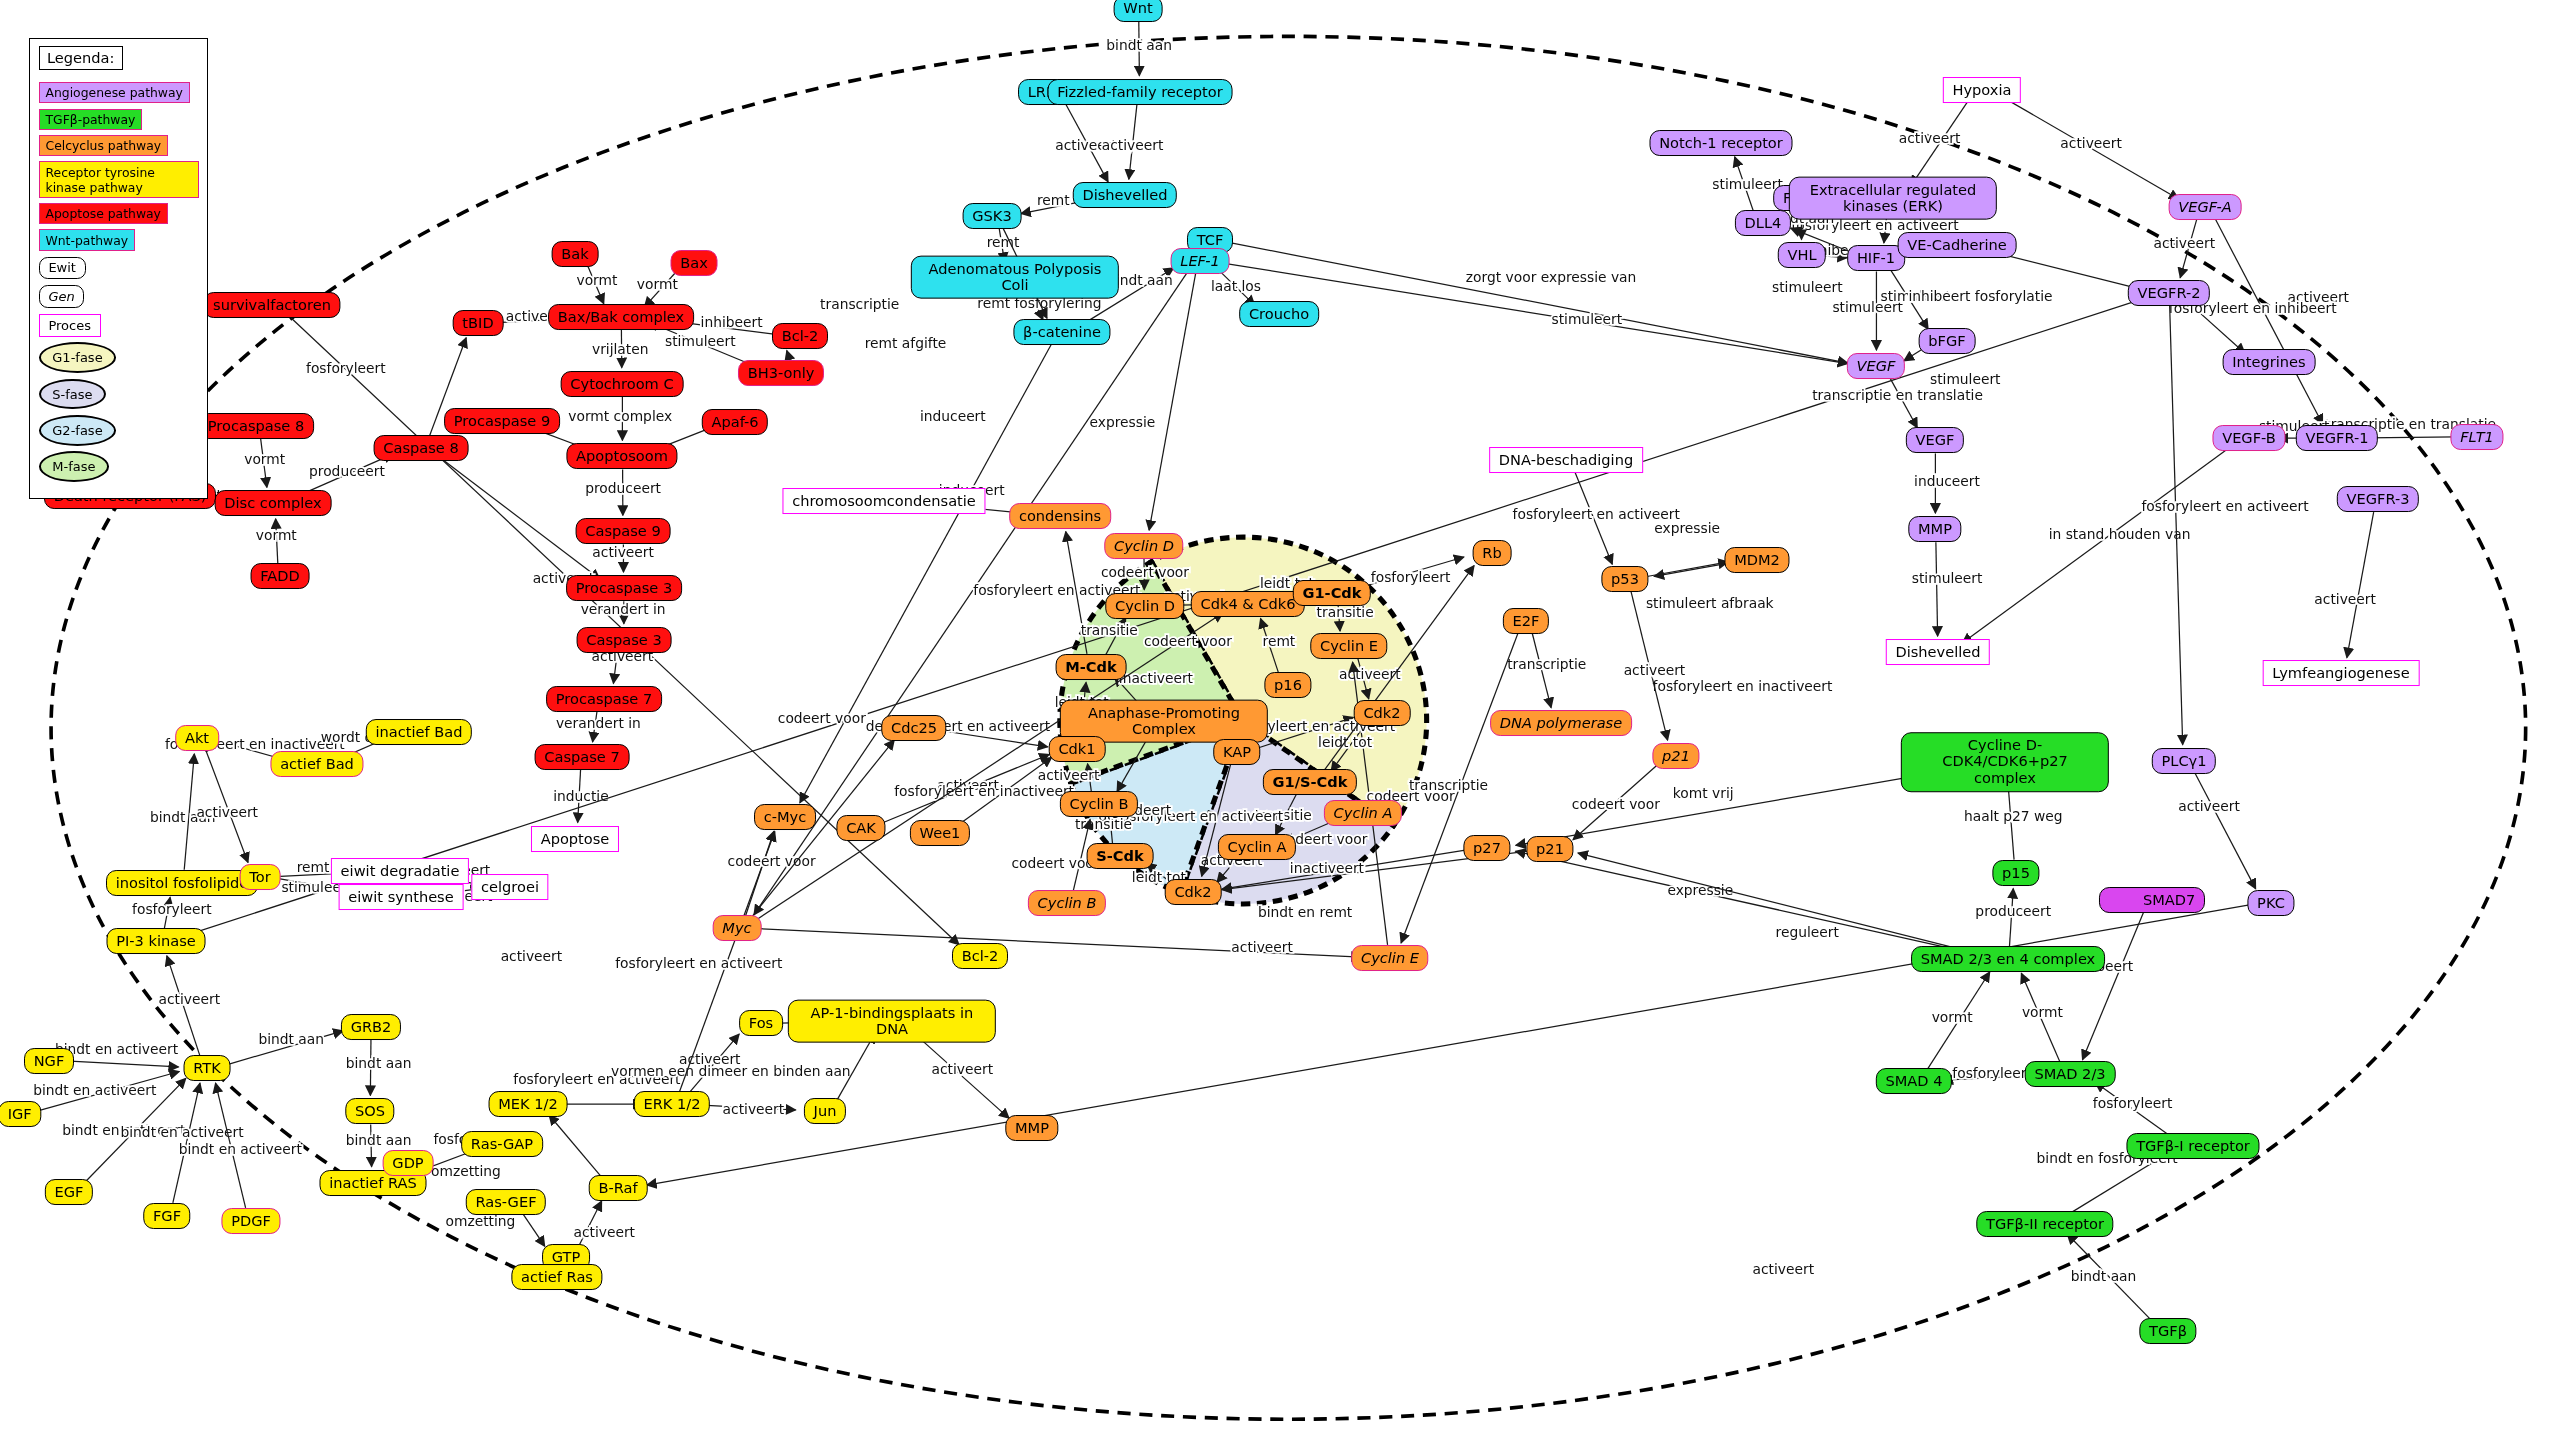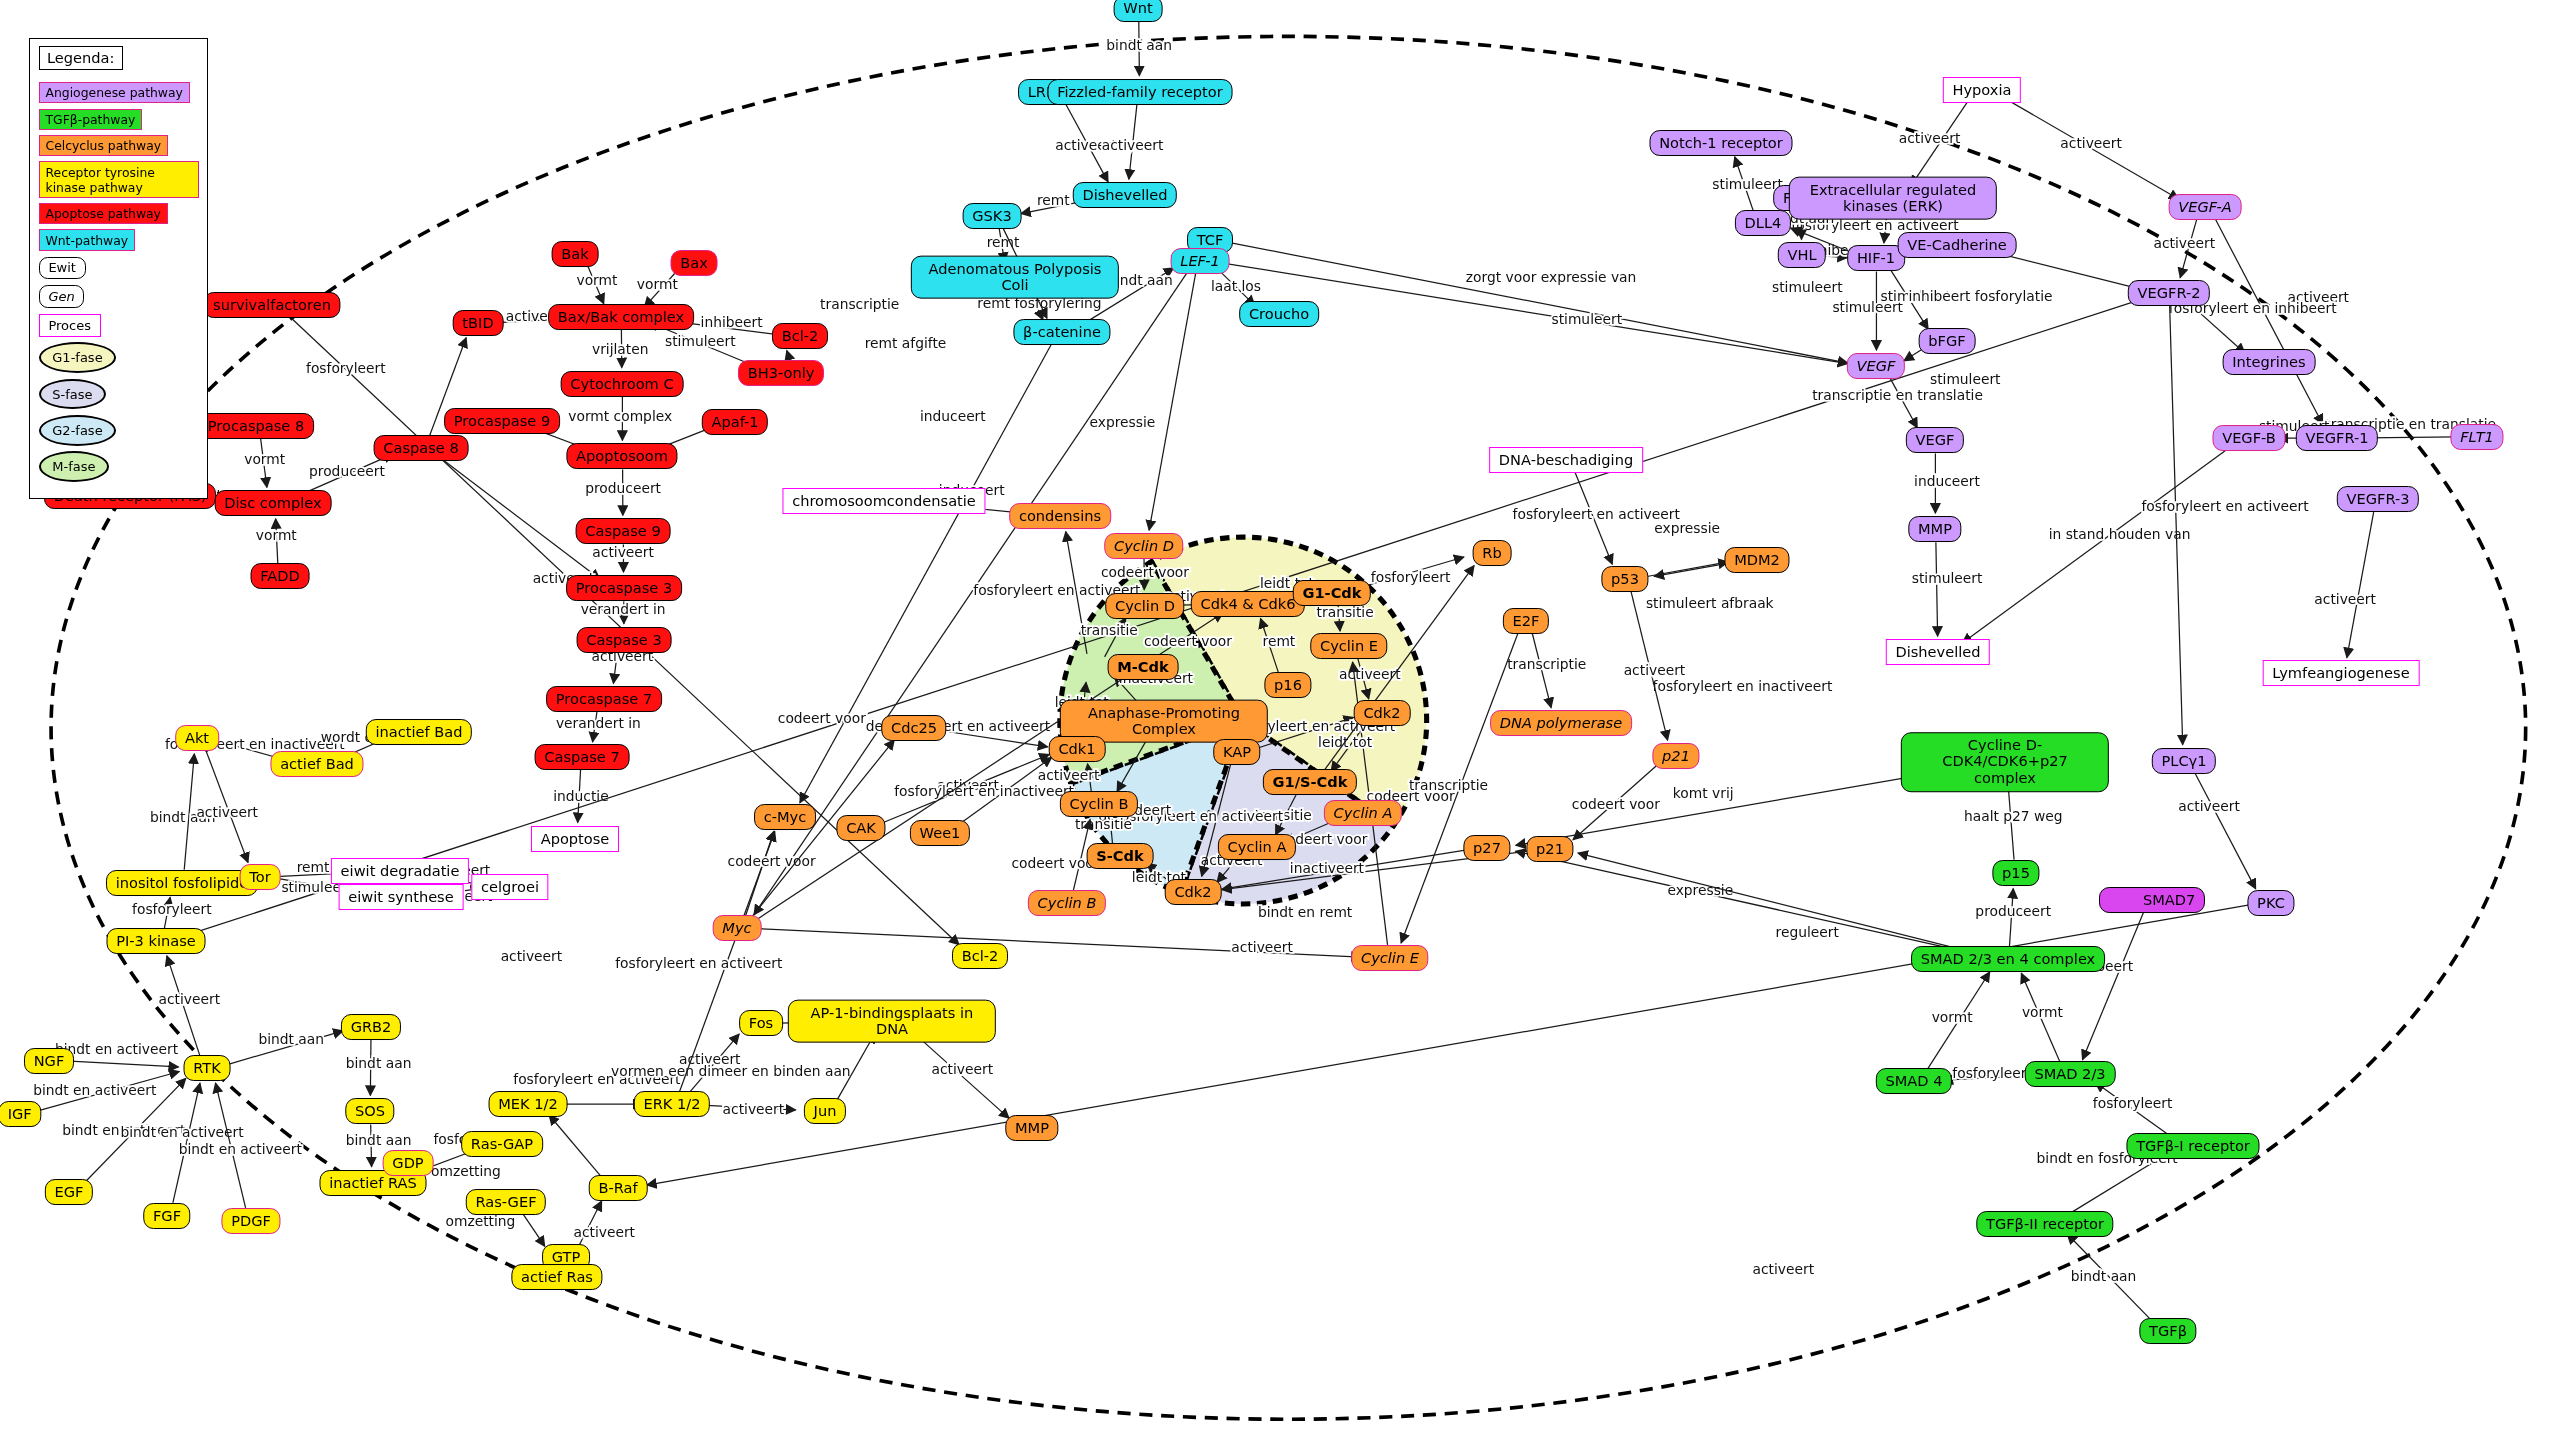--- a/index.html
+++ b/index.html
@@ -365,37 +365,37 @@
       <div class="node" style="left: 280px; top: 576px; background: rgb(255, 15, 15);">FADD</div>
       <div class="node" style="left: 421px; top: 448px; background: rgb(255, 15, 15);">Caspase 8</div>
       <div class="node" style="left: 478px; top: 323px; background: rgb(255, 15, 15);">tBID</div>
       <div class="node" style="left: 575px; top: 254px; background: rgb(255, 15, 15);">Bak</div>
       <div class="node pinkb" style="left: 694px; top: 263px; background: rgb(255, 15, 15);">Bax</div>
       <div class="node" style="left: 621px; top: 317px; background: rgb(255, 15, 15);">Bax/Bak complex</div>
       <div class="node" style="left: 800px; top: 336px; background: rgb(255, 15, 15);">Bcl-2</div>
       <div class="node pinkb" style="left: 781px; top: 373px; background: rgb(255, 15, 15);">BH3-only</div>
       <div class="node" style="left: 622px; top: 384px; background: rgb(255, 15, 15);">Cytochroom C</div>
       <div class="node" style="left: 502px; top: 421px; background: rgb(255, 15, 15);">Procaspase 9</div>
-      <div class="node" style="left: 735px; top: 422px; background: rgb(255, 15, 15);">Apaf-1</div>
+      <div class="node" style="left: 735px; top: 422px; background: rgb(255, 15, 15);">Apaf-6</div>
       <div class="node" style="left: 622px; top: 456px; background: rgb(255, 15, 15);">Apoptosoom</div>
       <div class="node" style="left: 623px; top: 531px; background: rgb(255, 15, 15);">Caspase 9</div>
       <div class="node" style="left: 624px; top: 588px; background: rgb(255, 15, 15);">Procaspase 3</div>
       <div class="node" style="left: 624px; top: 640px; background: rgb(255, 15, 15);">Caspase 3</div>
       <div class="node" style="left: 604px; top: 699px; background: rgb(255, 15, 15);">Procaspase 7</div>
       <div class="node" style="left: 582px; top: 757px; background: rgb(255, 15, 15);">Caspase 7</div>
       <div class="node proc" style="left: 575px; top: 839px;">Apoptose</div>
       <div class="node proc" style="left: 884px; top: 501px;">chromosoomcondensatie</div>
       <div class="node pinkb" style="left: 1060px; top: 516px; background: rgb(255, 153, 51);">condensins</div>
       <div class="node gene" style="left: 1144px; top: 546px; background: rgb(255, 153, 51);">Cyclin D</div>
       <div class="node" style="left: 1145px; top: 606px; background: rgb(255, 153, 51);">Cyclin D</div>
       <div class="node" style="left: 1248px; top: 604px; background: rgb(255, 153, 51);">Cdk4 &amp; Cdk6</div>
       <div class="node bold" style="left: 1332px; top: 593px; background: rgb(255, 153, 51);">G1-Cdk</div>
       <div class="node" style="left: 1349px; top: 646px; background: rgb(255, 153, 51);">Cyclin E</div>
       <div class="node" style="left: 1288px; top: 685px; background: rgb(255, 153, 51);">p16</div>
-      <div class="node bold" style="left: 1143px; top: 667px; background: rgb(255, 153, 51); text-align: center;">M-Cdk</div>
+      <div class="node bold" style="left: 1091px; top: 667px; background: rgb(255, 153, 51); text-align: center;">M-Cdk</div>
       <div class="node wide" style="left: 1164px; top: 721px; background: rgb(255, 153, 51);">Anaphase-Promoting Complex</div>
       <div class="node" style="left: 1077px; top: 749px; background: rgb(255, 153, 51);">Cdk1</div>
       <div class="node" style="left: 1099px; top: 804px; background: rgb(255, 153, 51);">Cyclin B</div>
       <div class="node" style="left: 1237px; top: 752px; background: rgb(255, 153, 51);">KAP</div>
       <div class="node" style="left: 1382px; top: 713px; background: rgb(255, 153, 51);">Cdk2</div>
       <div class="node bold" style="left: 1310px; top: 782px; background: rgb(255, 153, 51);">G1/S-Cdk</div>
       <div class="node gene" style="left: 1363px; top: 813px; background: rgb(255, 153, 51);">Cyclin A</div>
       <div class="node" style="left: 1257px; top: 847px; background: rgb(255, 153, 51);">Cyclin A</div>
       <div class="node bold" style="left: 1120px; top: 856px; background: rgb(255, 153, 51);">S-Cdk</div>
       <div class="node" style="left: 1193px; top: 892px; background: rgb(255, 153, 51);">Cdk2</div>

